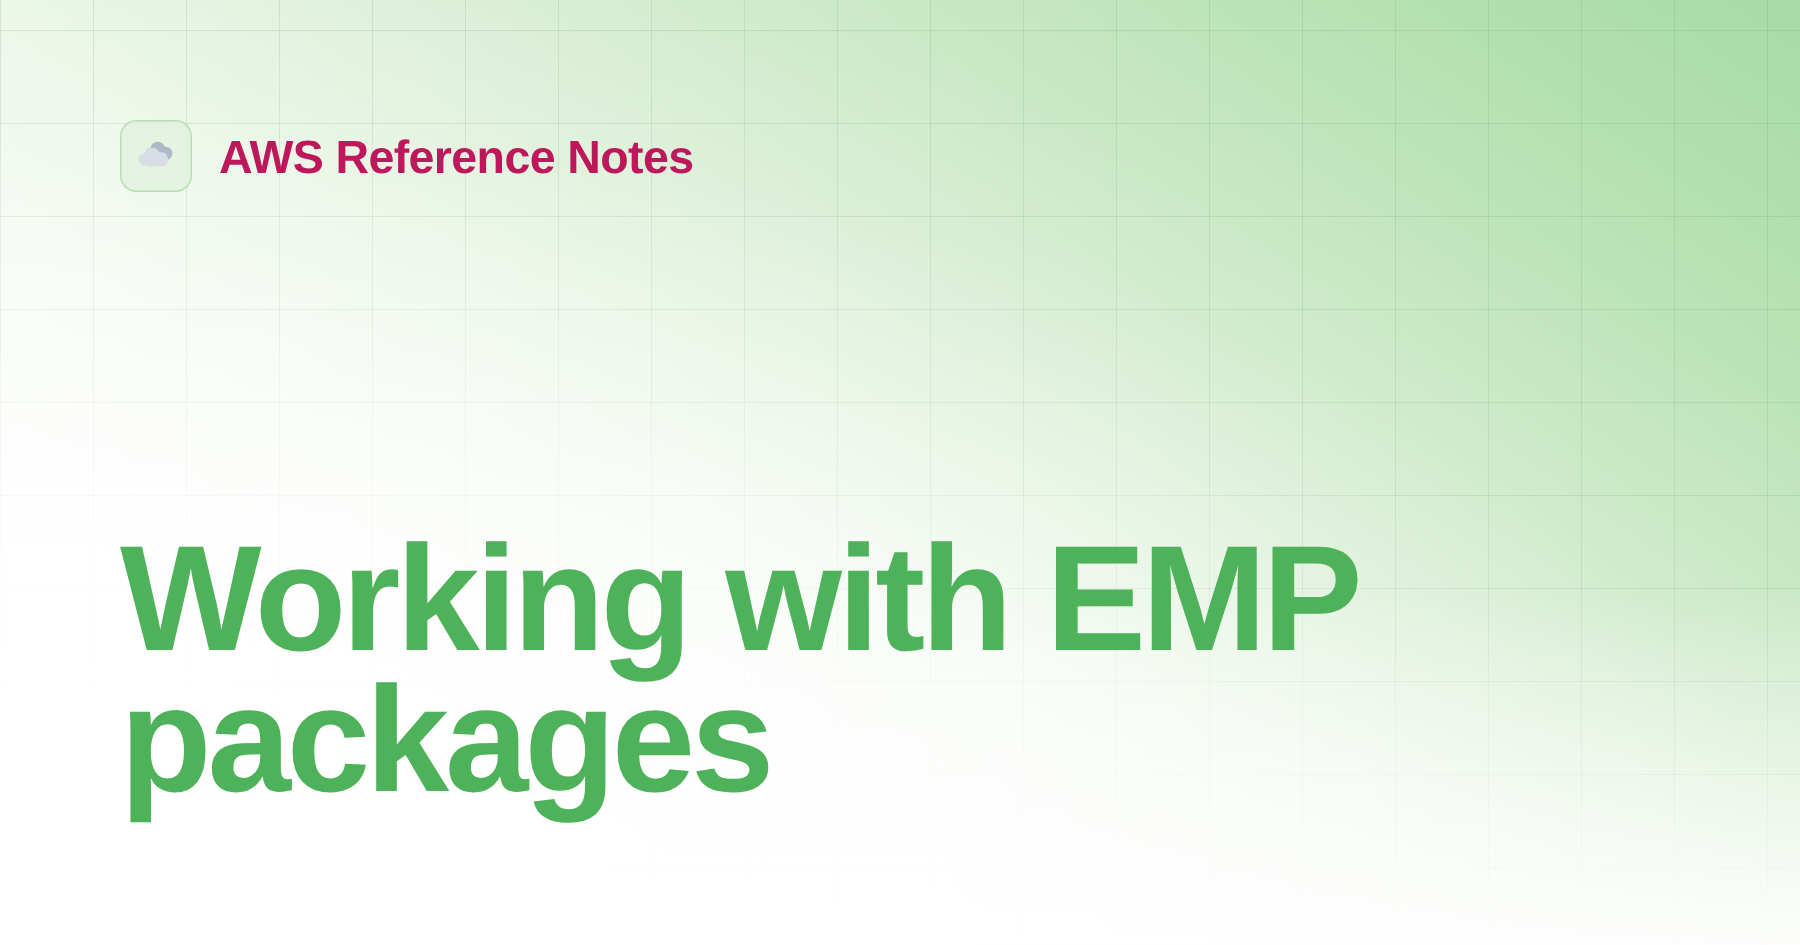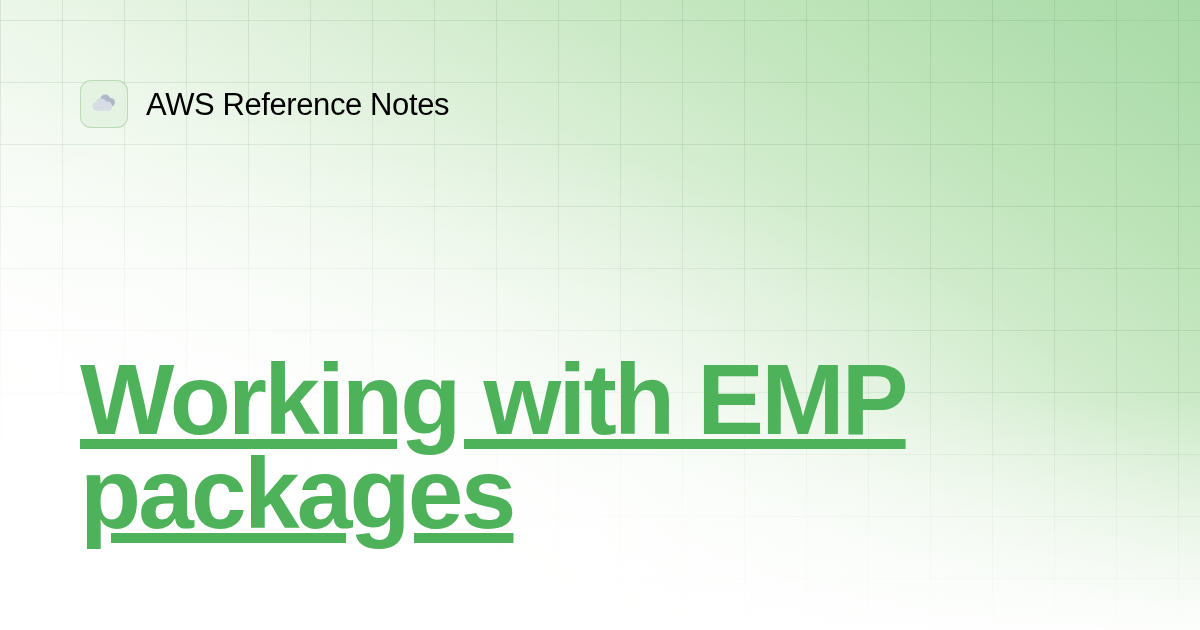--- a/index.html
+++ b/index.html
@@ -108,39 +108,38 @@
     display: flex;
     align-items: center;
     justify-content: center;
     flex: none;
   }
 
   .brand-badge svg { display: block; }
 
   .brand-title {
     font-size: 31px;
-    font-weight: 400;
+    font-weight: 700;
     letter-spacing: -0.4px;
-    color: #000000;
+    color: #be185d;
     white-space: nowrap;
     line-height: 1;
   }
 
   .headline {
     position: absolute;
     left: 80px;
     top: 352px;
     width: 900px;
     margin: 0;
     font-size: 100px;
     line-height: 94px;
     font-weight: 700;
     letter-spacing: -2.8px;
     color: #4eb25a;
-    text-decoration: underline;
   }
 </style>
 </head>
 <body>
 
 <div class="og-card">
 
   <div class="bg-gradient"></div>
   <div class="bg-grid"></div>
   <div class="bg-wash"></div>

